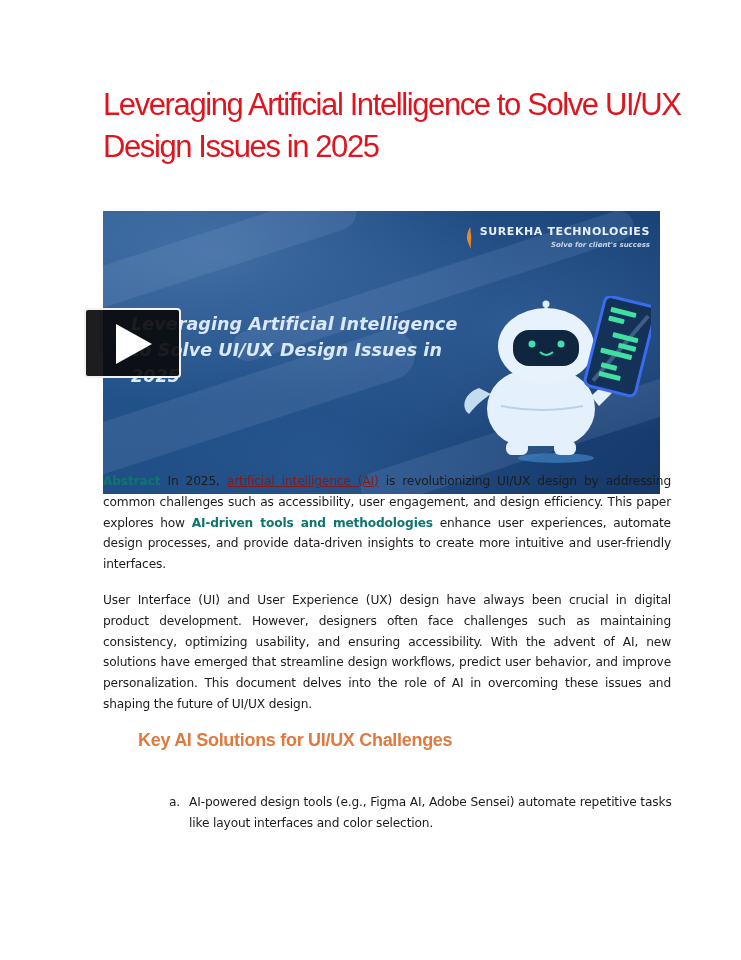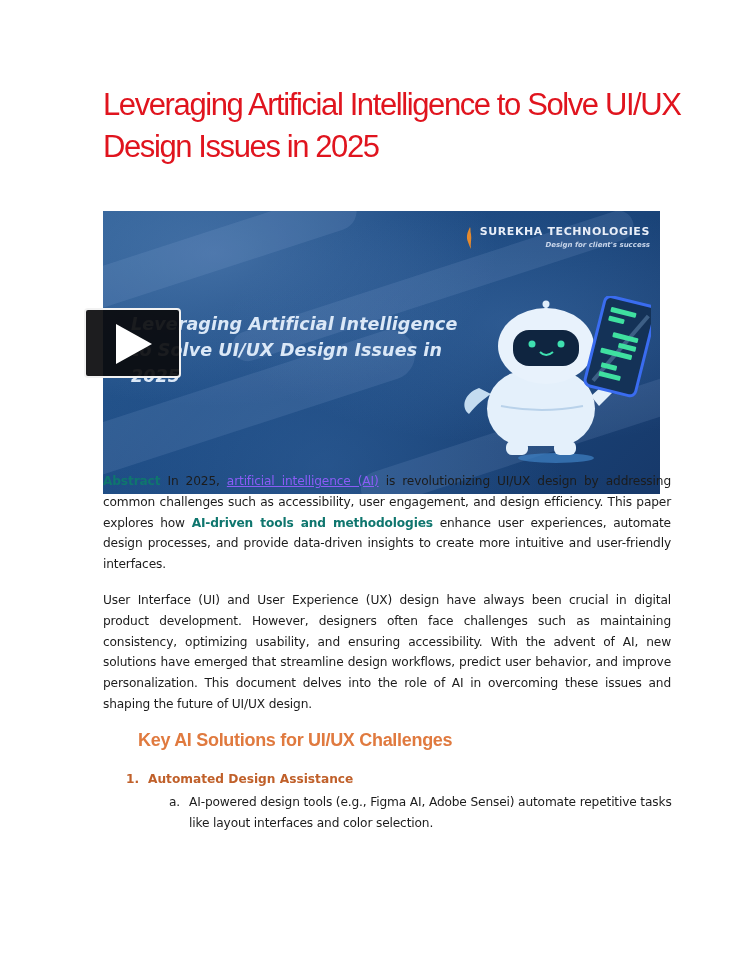--- a/index.html
+++ b/index.html
@@ -57,21 +57,21 @@
     cursor: pointer;
   }
   .play-btn svg { position: absolute; left: 28px; top: 12px; }
 
   .para {
     position: absolute; left: 87px; width: 568px;
     font-family: "DejaVu Sans", sans-serif; font-size: 12.2px; line-height: 20.8px;
     color: #1c1c1c; text-align: justify; letter-spacing: -0.15px;
   }
   .para b { font-weight: bold; color: #0f766e; }
-  .para a { color: #8b5cf6; text-decoration: underline; cursor: pointer; }
+  .para a { color: #7f1d1d; text-decoration: underline; cursor: pointer; }
 
   .h2 {
     position: absolute; left: 87px; top: 730px;
     font-family: "Liberation Sans", sans-serif; font-size: 18px; color: #e07a3f;
     letter-spacing: -0.3px;
     margin-left: 35px;
   }
   .li1 {
     position: absolute; left: 110px; top: 772px;
     font-family: "DejaVu Sans", sans-serif; font-size: 12.2px; font-weight: bold;
@@ -97,21 +97,21 @@
     <div class="streak" style="left:-40px;top:20px;width:300px;height:40px;"></div>
     <div class="streak" style="left:120px;top:60px;width:420px;height:30px;"></div>
     <div class="streak" style="left:-60px;top:170px;width:380px;height:50px;"></div>
     <div class="streak" style="left:250px;top:210px;width:360px;height:36px;"></div>
 
     <div class="brand">
       <svg class="brand-flame" viewBox="0 0 7 22">
         <path d="M4 0 C1 6 0 10 2 15 C3 18 4 20 5 22 C4 17 6 12 5 7 C4 4 5 2 4 0Z" fill="#e58a2e"></path>
       </svg>
       <div class="brand-name">SUREKHA TECHNOLOGIES</div>
-      <div class="brand-tag">Design for client's success</div>
+      <div class="brand-tag">Solve for client's success</div>
     </div>
 
     <div class="hero-title">Leveraging Artificial Intelligence to Solve UI/UX Design Issues in 2025</div>
 
     <svg class="robot" viewBox="0 0 190 170">
       <ellipse cx="95" cy="162" rx="38" ry="5" fill="#3f82c4" opacity="0.7"></ellipse>
       <line x1="85" y1="10" x2="85" y2="26" stroke="#cfe2f4" stroke-width="3"></line>
       <circle cx="85" cy="8" r="3.5" fill="#e0eefa"></circle>
       <path d="M18 92 C2 98 0 112 8 118 C16 108 24 102 30 98Z" fill="#c4dcf0"></path>
       <rect x="26" y="75" width="108" height="75" rx="38" fill="#e4f0fb"></rect>
@@ -145,22 +145,19 @@
   </div>
 
   <p class="para" style="top:471px;">
     <b>Abstract</b><span> In 2025, </span><a>artificial intelligence (AI)</a><span> is revolutionizing UI/UX design by addressing common challenges such as accessibility, user engagement, and design efficiency. This paper explores how </span><b>AI-driven tools and methodologies</b><span> enhance user experiences, automate design processes, and provide data-driven insights to create more intuitive and user-friendly interfaces.</span>
   </p>
 
   <p class="para" style="top:590px;">User Interface (UI) and User Experience (UX) design have always been crucial in digital product development. However, designers often face challenges such as maintaining consistency, optimizing usability, and ensuring accessibility. With the advent of AI, new solutions have emerged that streamline design workflows, predict user behavior, and improve personalization. This document delves into the role of AI in overcoming these issues and shaping the future of UI/UX design.</p>
 
   <h2 class="h2">Key AI Solutions for UI/UX Challenges</h2>
 
-  <div class="li1">
-    <span class="num">1.</span><span>Automated Design Assistance</span>
-  </div>
 
   <div class="li-a">
     <span class="mk">a.</span>
     <span class="tx">AI-powered design tools (e.g., Figma AI, Adobe Sensei) automate repetitive tasks like layout interfaces and color selection.</span>
   </div>
 
 </div>
 
 </body></html>

